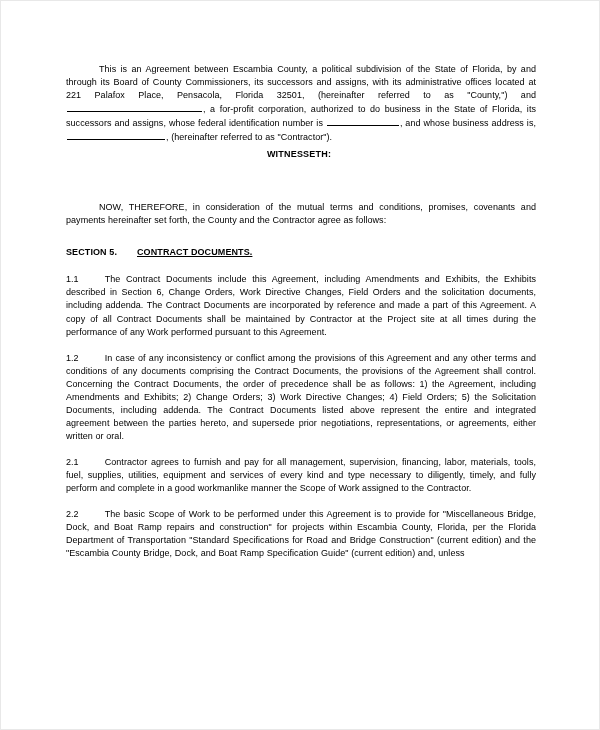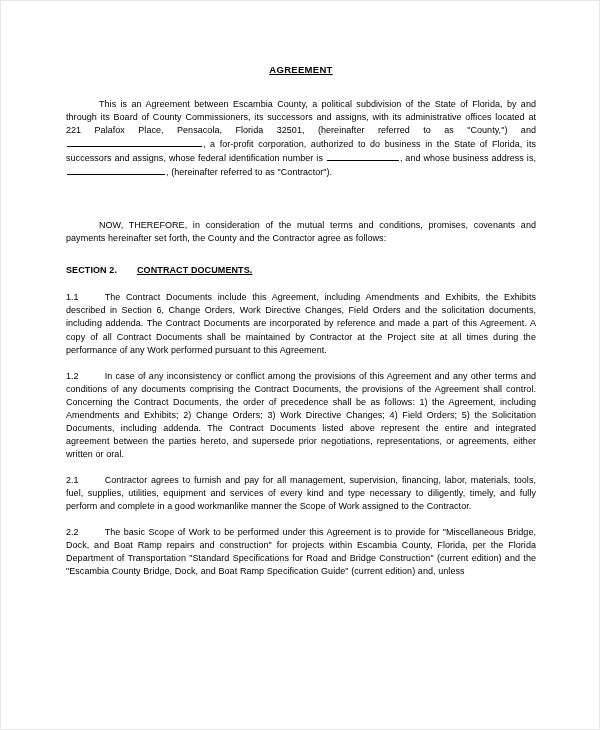--- a/index.html
+++ b/index.html
@@ -97,28 +97,28 @@
   .blank.b-mid   { width: 72px; }
   .blank.b-short { width: 98px; }
   .para.tight-last { margin-bottom: 16px; }
 </style>
 </head>
 <body>
 
 <div class="page">
   <div class="page-body">
 
-    <div class="doc-title">AGREEMENT</div>
 
     <p class="para first-block"><span class="indent"></span><span>This is an Agreement between Escambia County, a political subdivision of the State of Florida, by and through its Board of County Commissioners, its successors and assigns, with its administrative offices located at 221 Palafox Place, Pensacola, Florida 32501, (hereinafter referred to as </span><span>"County,")</span><span> and </span><span class="blank b-long"></span><span>, a for-profit corporation, authorized to do business in the State of Florida, its successors and assigns, whose federal identification number is </span><span class="blank b-mid"></span><span>, and whose business address is,</span><span class="blank b-short"></span><span>, (hereinafter referred to as "Contractor").</span></p>
 
+    <div class="witnesseth">WITNESSETH:</div>
 
     <p class="para now-block"><span class="indent"></span><span>NOW, THEREFORE, in consideration of the mutual terms and conditions, promises, covenants and payments hereinafter set forth, the County and the Contractor agree as follows:</span></p>
 
-    <div class="section-head"><span class="sec-label">SECTION 2.</span><span class="sec-name">CONTRACT DOCUMENTS.</span></div>
+    <div class="section-head"><span class="sec-label">SECTION 5.</span><span class="sec-name">CONTRACT DOCUMENTS.</span></div>
 
     <p class="para"><span>1.1</span><span class="numindent"></span><span>The Contract Documents include this Agreement, including Amendments and Exhibits, the Exhibits described in Section 6, Change Orders, Work Directive Changes, Field Orders and the solicitation documents, including addenda. The Contract Documents are incorporated by reference and made a part of this Agreement.  A copy of all Contract Documents shall be maintained by Contractor at the Project site at all times during the performance of any Work performed pursuant to this Agreement.</span></p>
 
     <p class="para"><span>1.2</span><span class="numindent"></span><span>In case of any inconsistency or conflict among the provisions of this Agreement and any other terms and conditions of any documents comprising the Contract Documents, the provisions of the Agreement shall control. Concerning the Contract Documents, the order of precedence shall be as follows: 1) the Agreement, including Amendments and Exhibits; 2) Change Orders; 3) Work Directive Changes; 4) Field Orders; 5) the Solicitation Documents, including addenda. The Contract Documents listed above represent the entire and integrated agreement between the parties hereto, and supersede prior negotiations, representations, or agreements, either written or oral.</span></p>
 
 
     <p class="para"><span>2.1</span><span class="numindent"></span><span>Contractor agrees to furnish and pay for all management, supervision, financing, labor, materials, tools, fuel, supplies, utilities, equipment and services of every kind and type necessary to diligently, timely, and fully perform and complete in a good workmanlike manner the Scope of Work assigned to the Contractor.</span></p>
 
     <p class="para tight-last"><span>2.2</span><span class="numindent"></span><span>The basic Scope of Work to be performed under this Agreement is to provide for "Miscellaneous Bridge, Dock, and Boat Ramp repairs and construction" for projects within Escambia County, Florida, per the Florida Department of Transportation "Standard Specifications for Road and Bridge Construction" (current edition) and the "Escambia County Bridge, Dock, and Boat Ramp Specification Guide" (current edition) and, unless</span></p>
 

